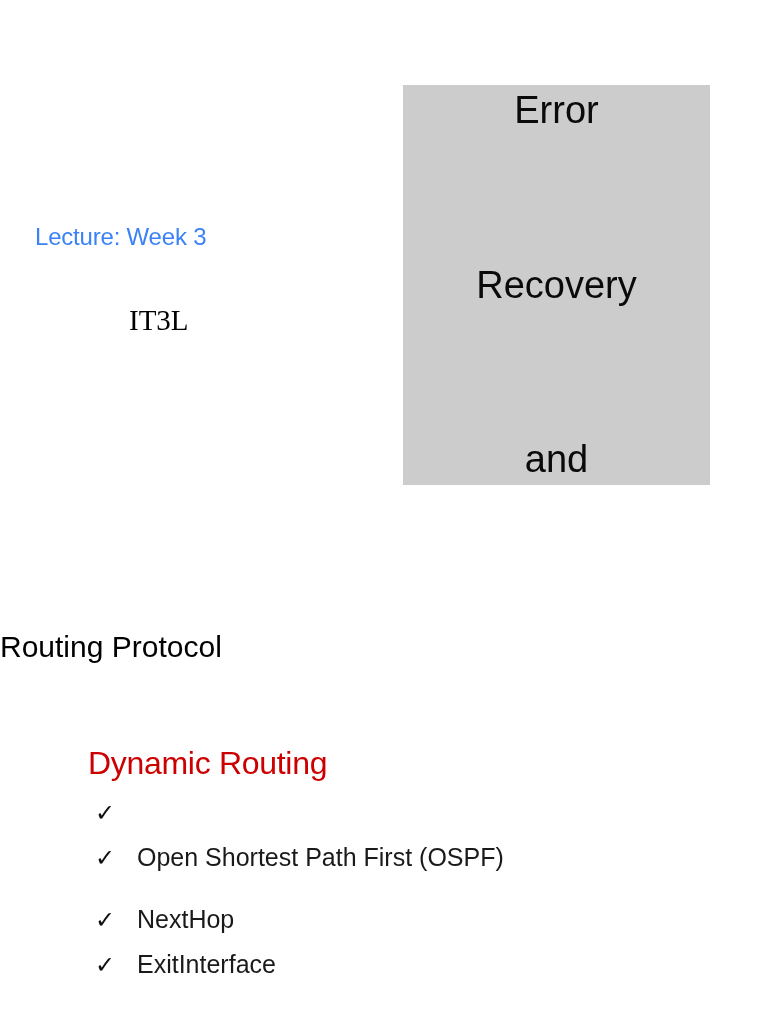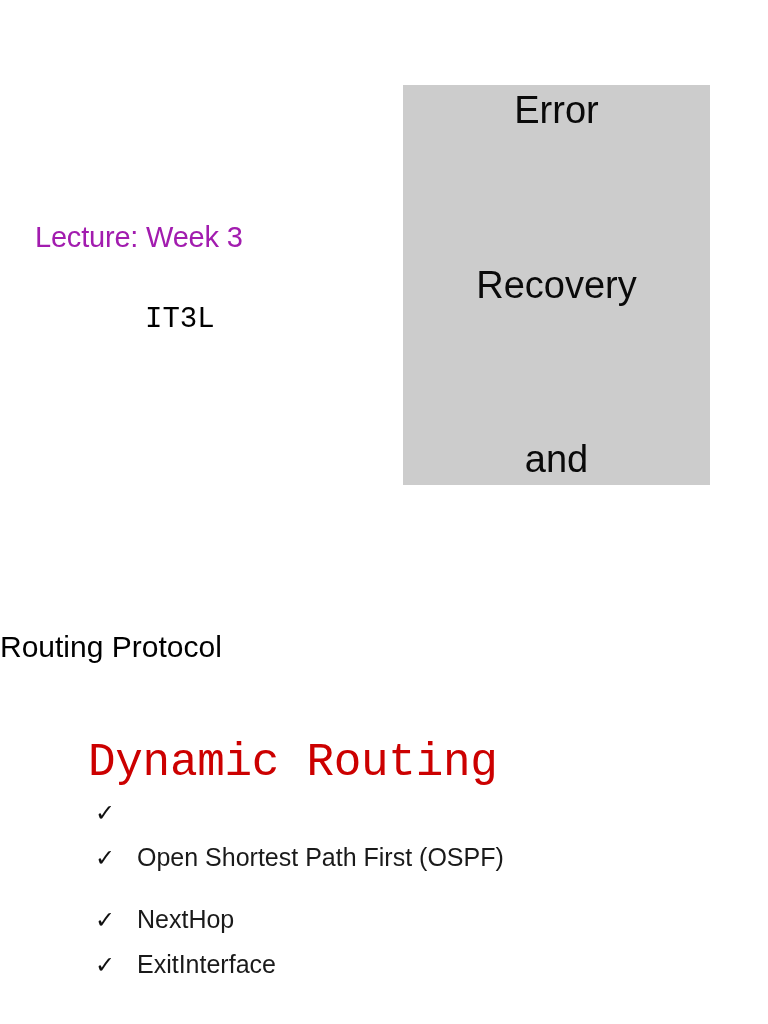--- a/index.html
+++ b/index.html
@@ -23,32 +23,32 @@
     background: #ffffff;
     overflow: hidden;
   }
 
   
   .lecture-title {
     position: absolute;
     left: 35px;
     top: 214px;
     font-family: "Liberation Sans", sans-serif;
-    font-size: 29px;
+    font-size: 24px;
     line-height: 46px;
     font-weight: 400;
     letter-spacing: -0.2px;
-    color: #a21caf;
+    color: #3b82f6;
     white-space: nowrap;
   }
   .lecture-subtitle {
     position: absolute;
-    left: 145px;
+    left: 129px;
     top: 303px;
-    font-family: Liberation Mono, monospace;
+    font-family: Liberation Serif, serif;
     font-size: 29px;
     line-height: 34px;
     font-weight: 400;
     color: #000000;
     white-space: nowrap;
   }
 
   
   .topic-box {
     position: absolute;
@@ -93,22 +93,22 @@
     top: 740px;
     width: 640px;
   }
   .group {
     margin: 0;
   }
   .group.second {
     margin-top: 17px;
   }
   .group-heading {
-    font-family: Liberation Mono, monospace;
-    font-size: 46px;
+    font-family: Liberation Sans, sans-serif;
+    font-size: 32px;
     line-height: 47px;
     font-weight: 400;
     color: #cc0000;
     white-space: nowrap;
     margin: 0 0 4px 0;
     letter-spacing: -0.3px;
   }
   .bullet-list {
     list-style: none;
     margin: 0;

